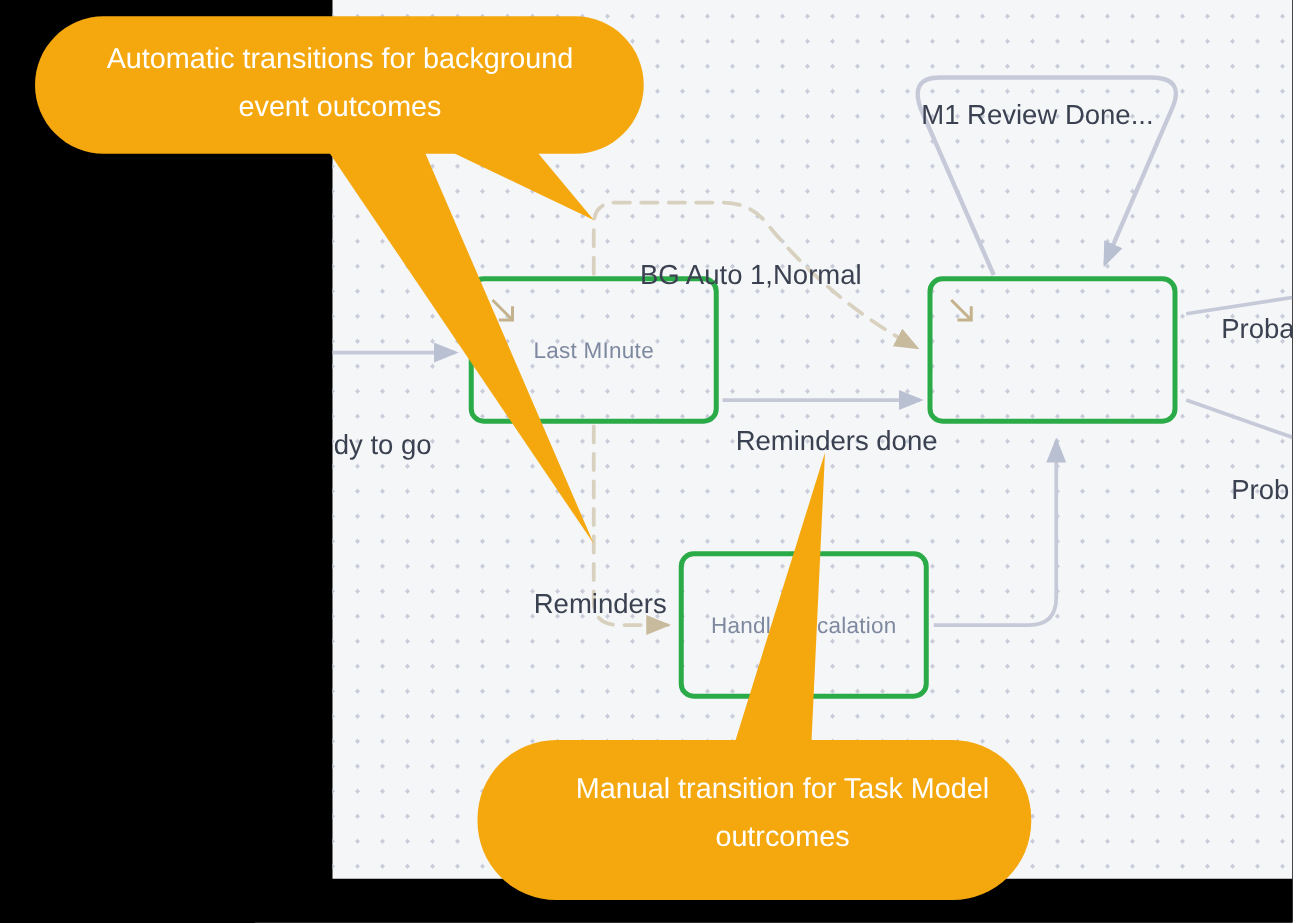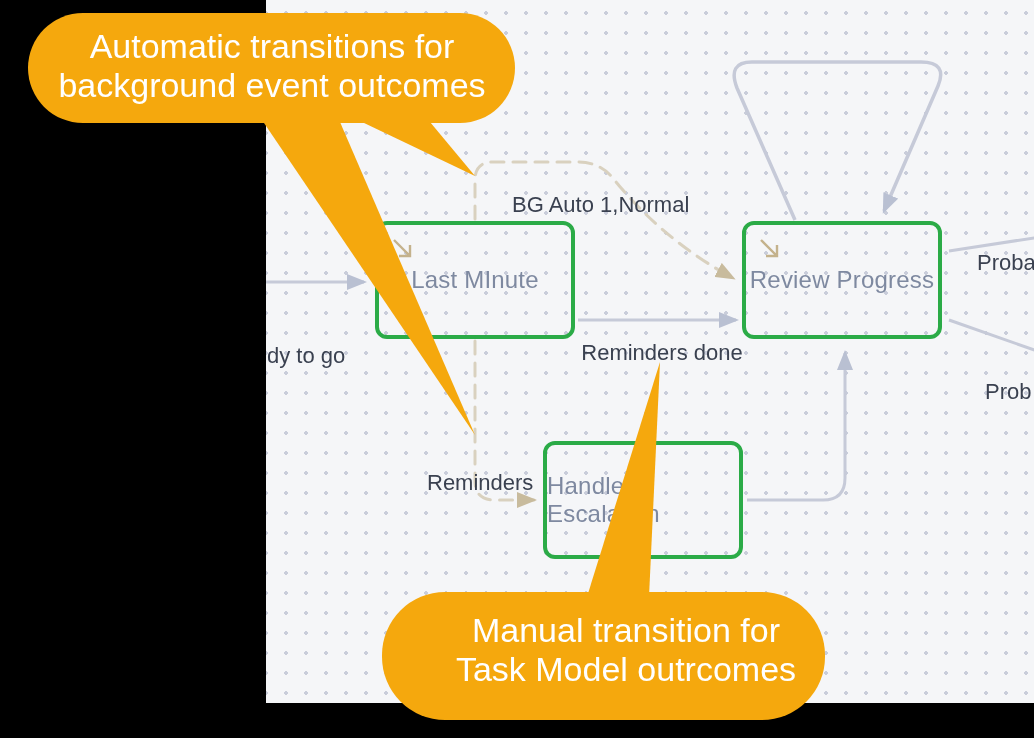--- a/index.html
+++ b/index.html
@@ -7,25 +7,25 @@
         font-family:"Liberation Sans",sans-serif;}
   #canvas{position:absolute;left:266px;top:0;width:768px;height:703px;
           background-color:var(--canvas_bg);
           background-image:radial-gradient(circle,var(--dot_color) 1.6px,transparent 1.7px);
           background-size:20px 20px;background-position:10px 3px;}
   svg.layer{position:absolute;left:0;top:0;width:1034px;height:738px;pointer-events:none;}
   #edge-layer{z-index:2;}
   .node{position:absolute;width:200px;height:118px;box-sizing:border-box;
         border:4px solid var(--node_border);border-radius:12px;z-index:3;
         display:flex;align-items:center;justify-content:center;}
-  .node-label{color:var(--node_text);font-size:24px;letter-spacing:.2px;}
+  .node-label{color:var(--node_text);font-size:18px;letter-spacing:.2px;}
   .corner-icon{position:absolute;left:8px;top:8px;width:30px;height:30px;}
   .edge-label{position:absolute;z-index:4;color:var(--label_text);font-size:22px;white-space:nowrap;}
   #callout-layer{z-index:5;}
-  .callout-text{position:absolute;z-index:6;color:var(--callout_text);font-size:34px;line-height:39px;
+  .callout-text{position:absolute;z-index:6;color:var(--callout_text);font-size:23px;line-height:39px;
                 font-weight:500;text-align:center;}
 </style>
 </head>
 <body>
 
 <div id="root">
 
   <div id="canvas"></div>
 
   <svg id="edge-layer" class="layer" viewBox="0 0 1034 738">
@@ -59,39 +59,39 @@
     <svg class="corner-icon" viewBox="0 0 30 30">
       <path d="M7,7 L23,23 M12,23 L23,23 L23,12" fill="none" style="stroke:var(--icon_tan)" stroke-width="2.4"></path>
     </svg>
     <span class="node-label">Last MInute</span>
   </div>
 
   <div class="node" style="left:742px;top:221px;">
     <svg class="corner-icon" viewBox="0 0 30 30">
       <path d="M7,7 L23,23 M12,23 L23,23 L23,12" fill="none" style="stroke:var(--icon_tan)" stroke-width="2.4"></path>
     </svg>
-    <span class="node-label">Review Progress</span>
   </div>
 
   <div class="node" style="left:543px;top:441px;">
     <span class="node-label">Handle Escalation</span>
   </div>
 
   <div class="edge-label" style="left:267px;top:300px;margin-top:43px;">dy to go</div>
 
-  <div class="edge-label" style="left:512px;top:192px;">BG Auto 1,Normal</div>
+  <div class="edge-label" style="left:512px;top:207px;">BG Auto 1,Normal</div>
 
-  <div class="edge-label" style="left:574px;top:340px;width:176px;text-align:center;">Reminders done</div>
+  <div class="edge-label" style="left:574px;top:340px;width:176px;text-align:right;">Reminders done</div>
 
   <div class="edge-label" style="left:427px;top:470px;">Reminders</div>
 
   <div class="edge-label" style="left:977px;top:250px;">Proba</div>
 
   <div class="edge-label" style="left:985px;top:379px;">Prob</div>
 
+  <div class="edge-label" style="left:737px;top:79px;">M1 Review Done...</div>
 
   <svg id="callout-layer" class="layer" viewBox="0 0 1034 738">
     <g>
       <polygon points="362,122 430,122 475,176" style="fill:var(--callout_bg)"></polygon>
       <polygon points="262,120 340,122 475,435" style="fill:var(--callout_bg)"></polygon>
       <rect x="28" y="13" width="487" height="110" rx="55" ry="55" style="fill:var(--callout_bg)"></rect>
     </g>
     <g>
       <polygon points="660,362 649,597 586,600" style="fill:var(--callout_bg)"></polygon>
       <rect x="382" y="592" width="443" height="128" rx="63" ry="63" style="fill:var(--callout_bg)"></rect>

